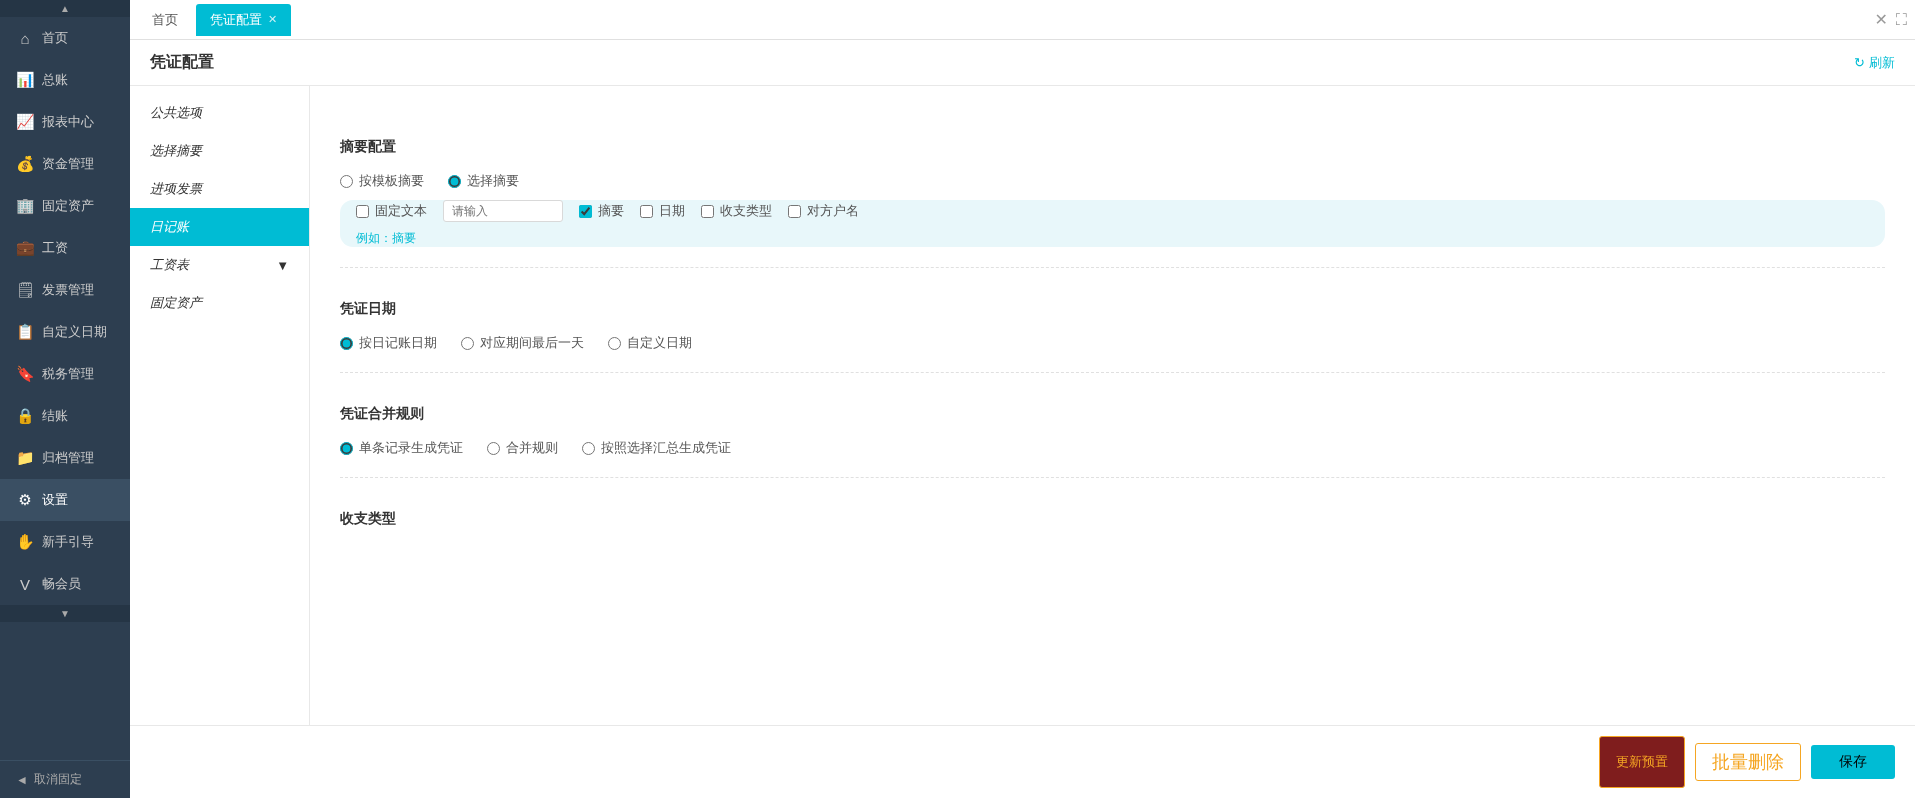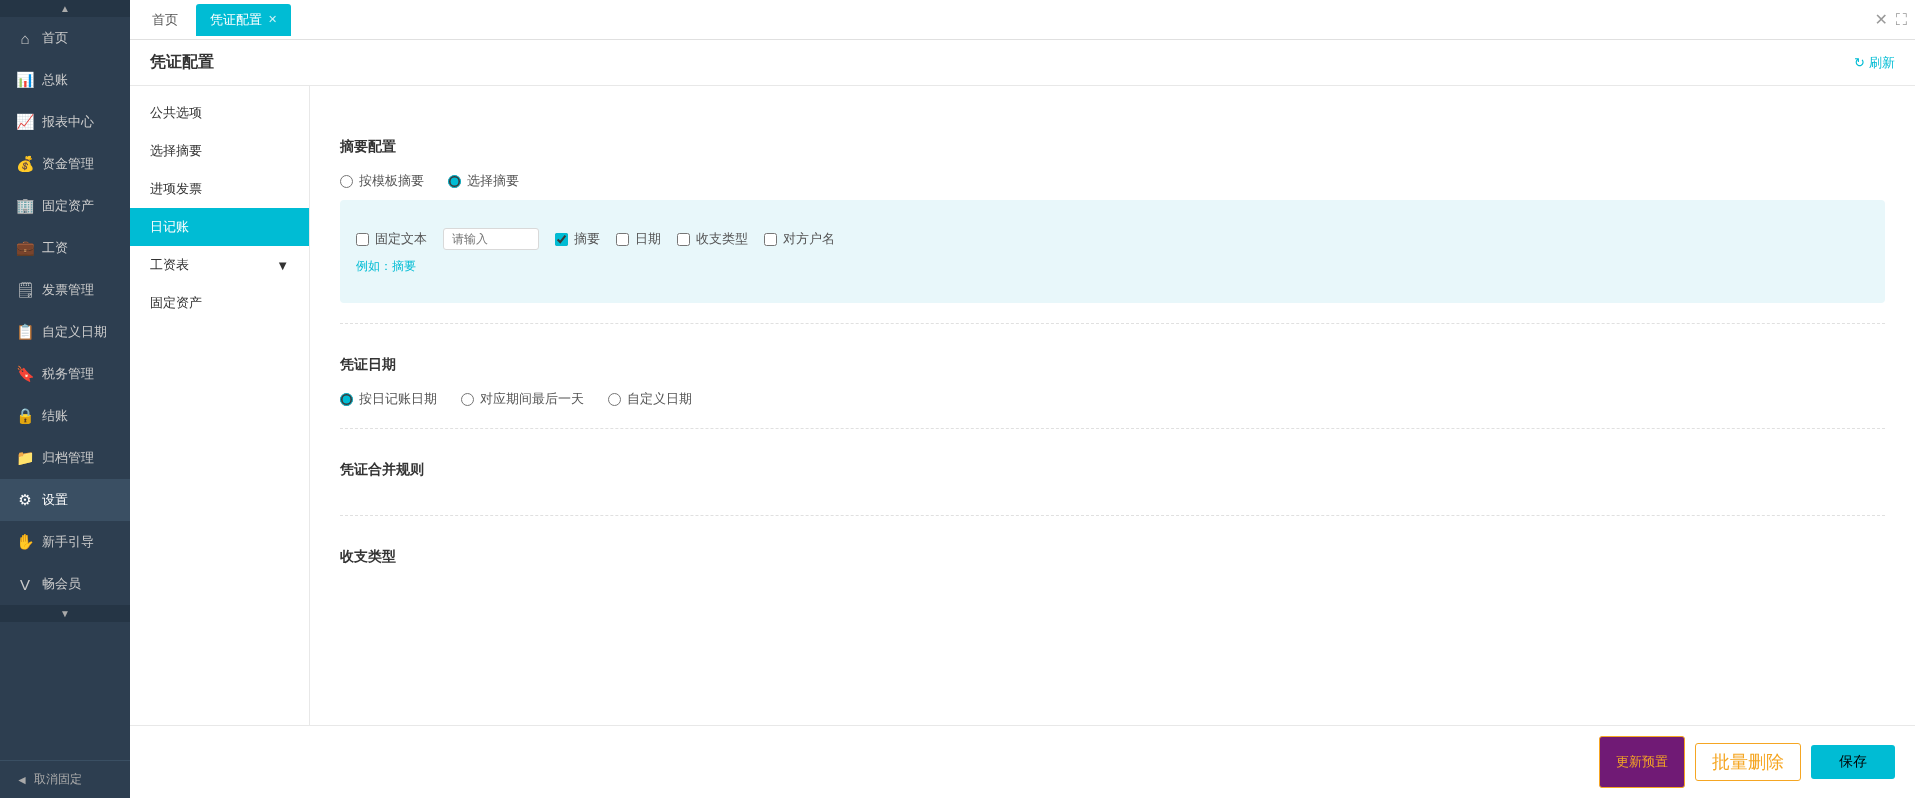--- a/index.html
+++ b/index.html
@@ -119,20 +119,21 @@
       flex-shrink: 0;
     }
     .left-nav-item {
       padding: 10px 20px;
       cursor: pointer;
       color: #333;
       font-size: 13px;
       display: flex;
       align-items: center;
       justify-content: space-between;
+      font-style: italic;
     }
     .left-nav-item.active {
       background: #00bcd4;
       color: #fff;
     }
 
     
     .right-content {
       flex: 1;
       overflow-y: auto;
@@ -147,52 +148,52 @@
     .section-title { font-size: 14px; font-weight: 600; color: #333; margin-bottom: 16px; margin-top: 32px; }
 
     
     .radio-group { display: flex; gap: 24px; align-items: center; flex-wrap: wrap; }
     .radio-label { display: flex; align-items: center; gap: 6px; cursor: pointer; color: #555; font-size: 13px; }
     .radio-label input[type="radio"] { accent-color: #00bcd4; cursor: pointer; }
 
     
     .checkbox-row {
       background: #e8f7fa;
-      padding: 28px 16px;
-      border-radius: 4px;
+      padding: 0 16px;
+      border-radius: 13px;
       margin-top: 10px;
     }
     .checkbox-group { display: flex; gap: 16px; align-items: center; flex-wrap: wrap; }
     .checkbox-label { display: flex; align-items: center; gap: 6px; cursor: pointer; color: #555; font-size: 13px; }
     .checkbox-label input[type="checkbox"] { accent-color: #00bcd4; cursor: pointer; }
     .text-input {
       border: 1px solid #d9d9d9;
       border-radius: 3px;
       padding: 3px 8px;
       font-size: 12px;
       color: #999;
-      width: 96px;
+      width: 120px;
       outline: none;
     }
     .example-text { color: #00bcd4; font-size: 12px; margin-top: 8px; }
 
     
     .bottom-bar {
       background: #fff;
       border-top: 1px solid #e8e8e8;
       padding: 10px 20px;
       display: flex;
       justify-content: flex-end;
       gap: 10px;
       align-items: center;
     }
     .btn-update {
       border: 1px solid #f5a623;
       color: #f5a623;
-      background: #701a75;
+      background: #7f1d1d;
       padding: 16px 16px;
       border-radius: 3px;
       cursor: pointer;
       font-size: 13px;
     }
     .btn-batch-delete {
       border: 1px solid #f5a623;
       color: #f5a623;
       background: #fff;
       padding: 6px 16px;
@@ -403,20 +404,34 @@
           </label>
           <label class="radio-label">
             <input type="radio" name="date" style="">
             <span>自定义日期</span>
           </label>
         </div>
       </div>
 
       <div class="section">
         <div class="section-title">凭证合并规则</div>
+        <div class="radio-group">
+          <label class="radio-label">
+            <input type="radio" name="merge" checked="" style="">
+            <span>单条记录生成凭证</span>
+          </label>
+          <label class="radio-label">
+            <input type="radio" name="merge" style="">
+            <span>合并规则</span>
+          </label>
+          <label class="radio-label">
+            <input type="radio" name="merge" style="">
+            <span>按照选择汇总生成凭证</span>
+          </label>
+        </div>
       </div>
 
       <div class="section">
         <div class="section-title">收支类型</div>
       </div>
 
     </div>
   </div>
 
   <div class="bottom-bar">

